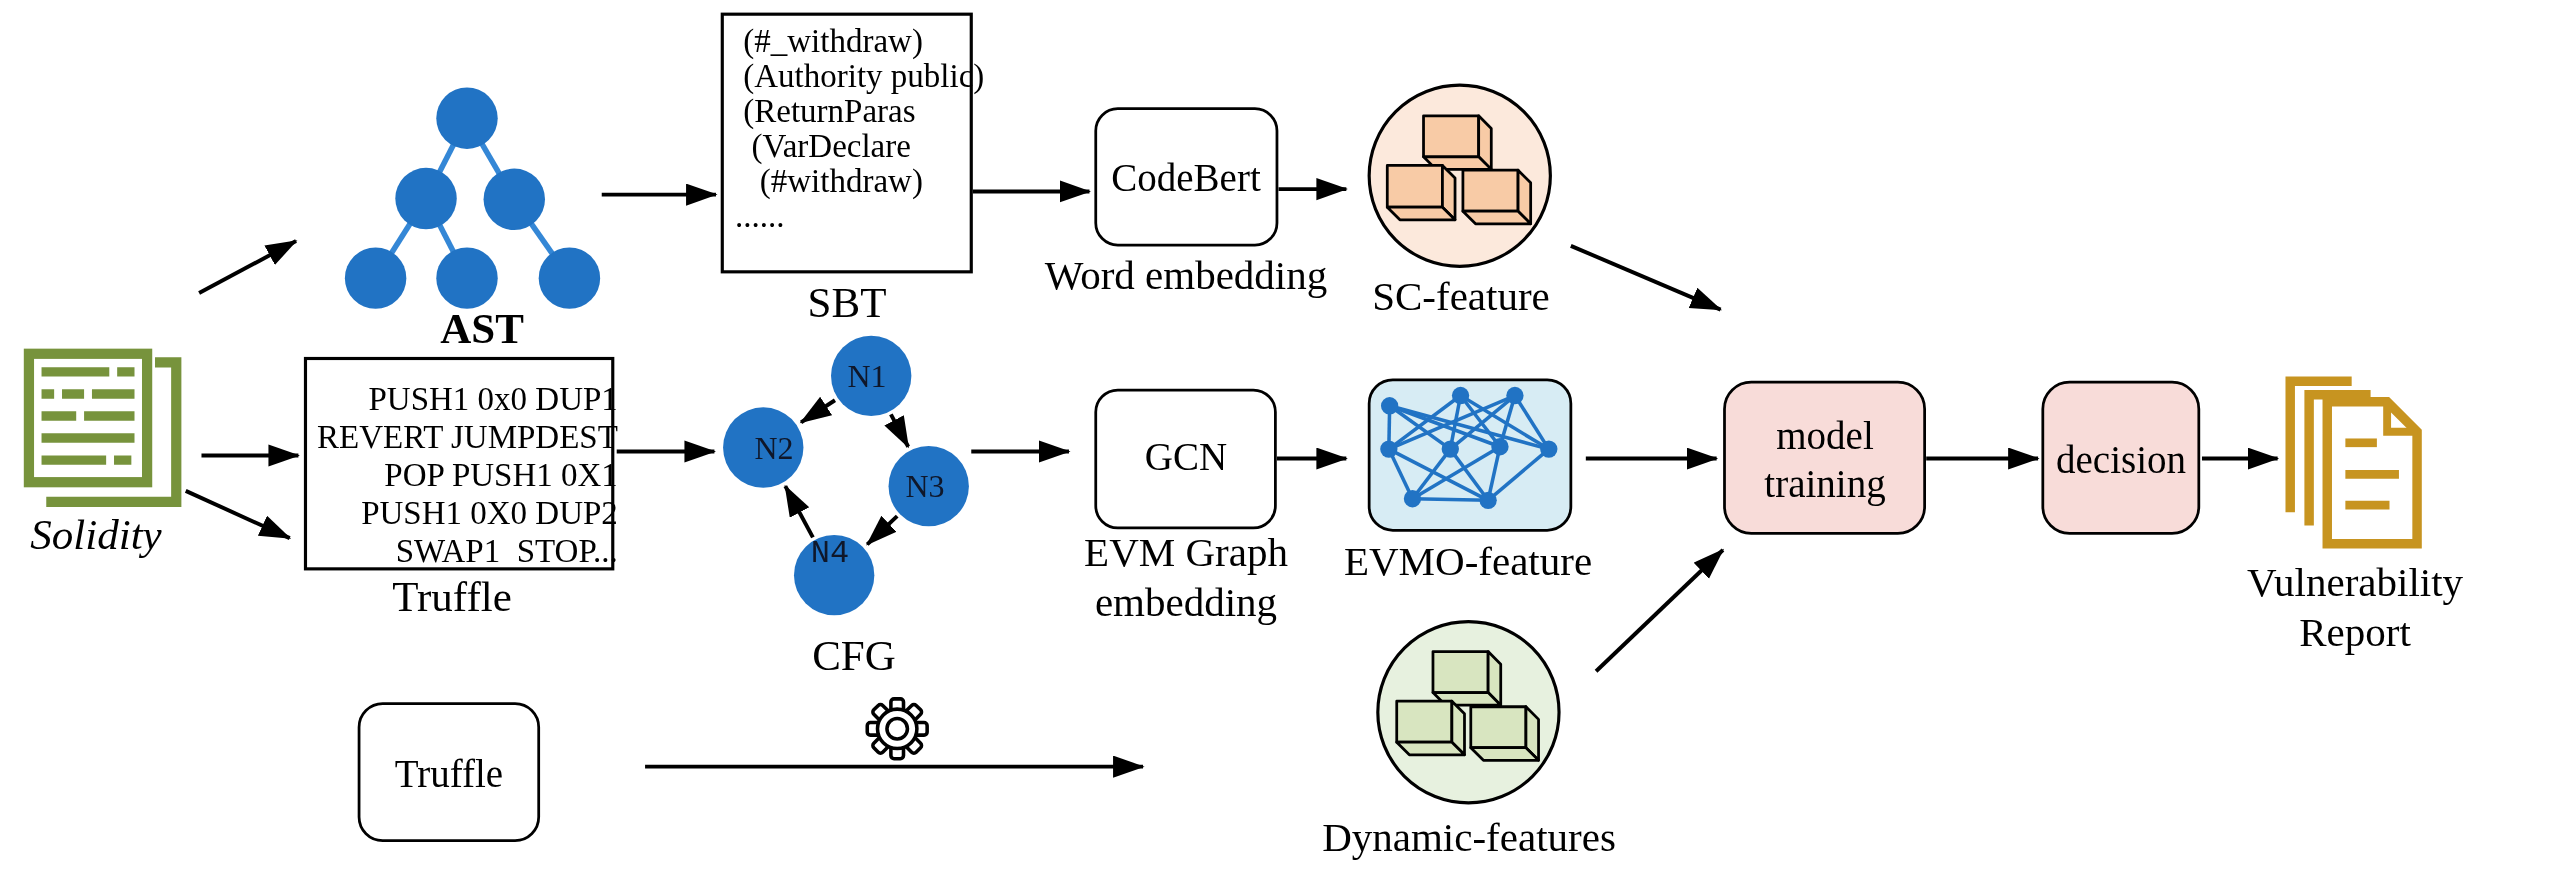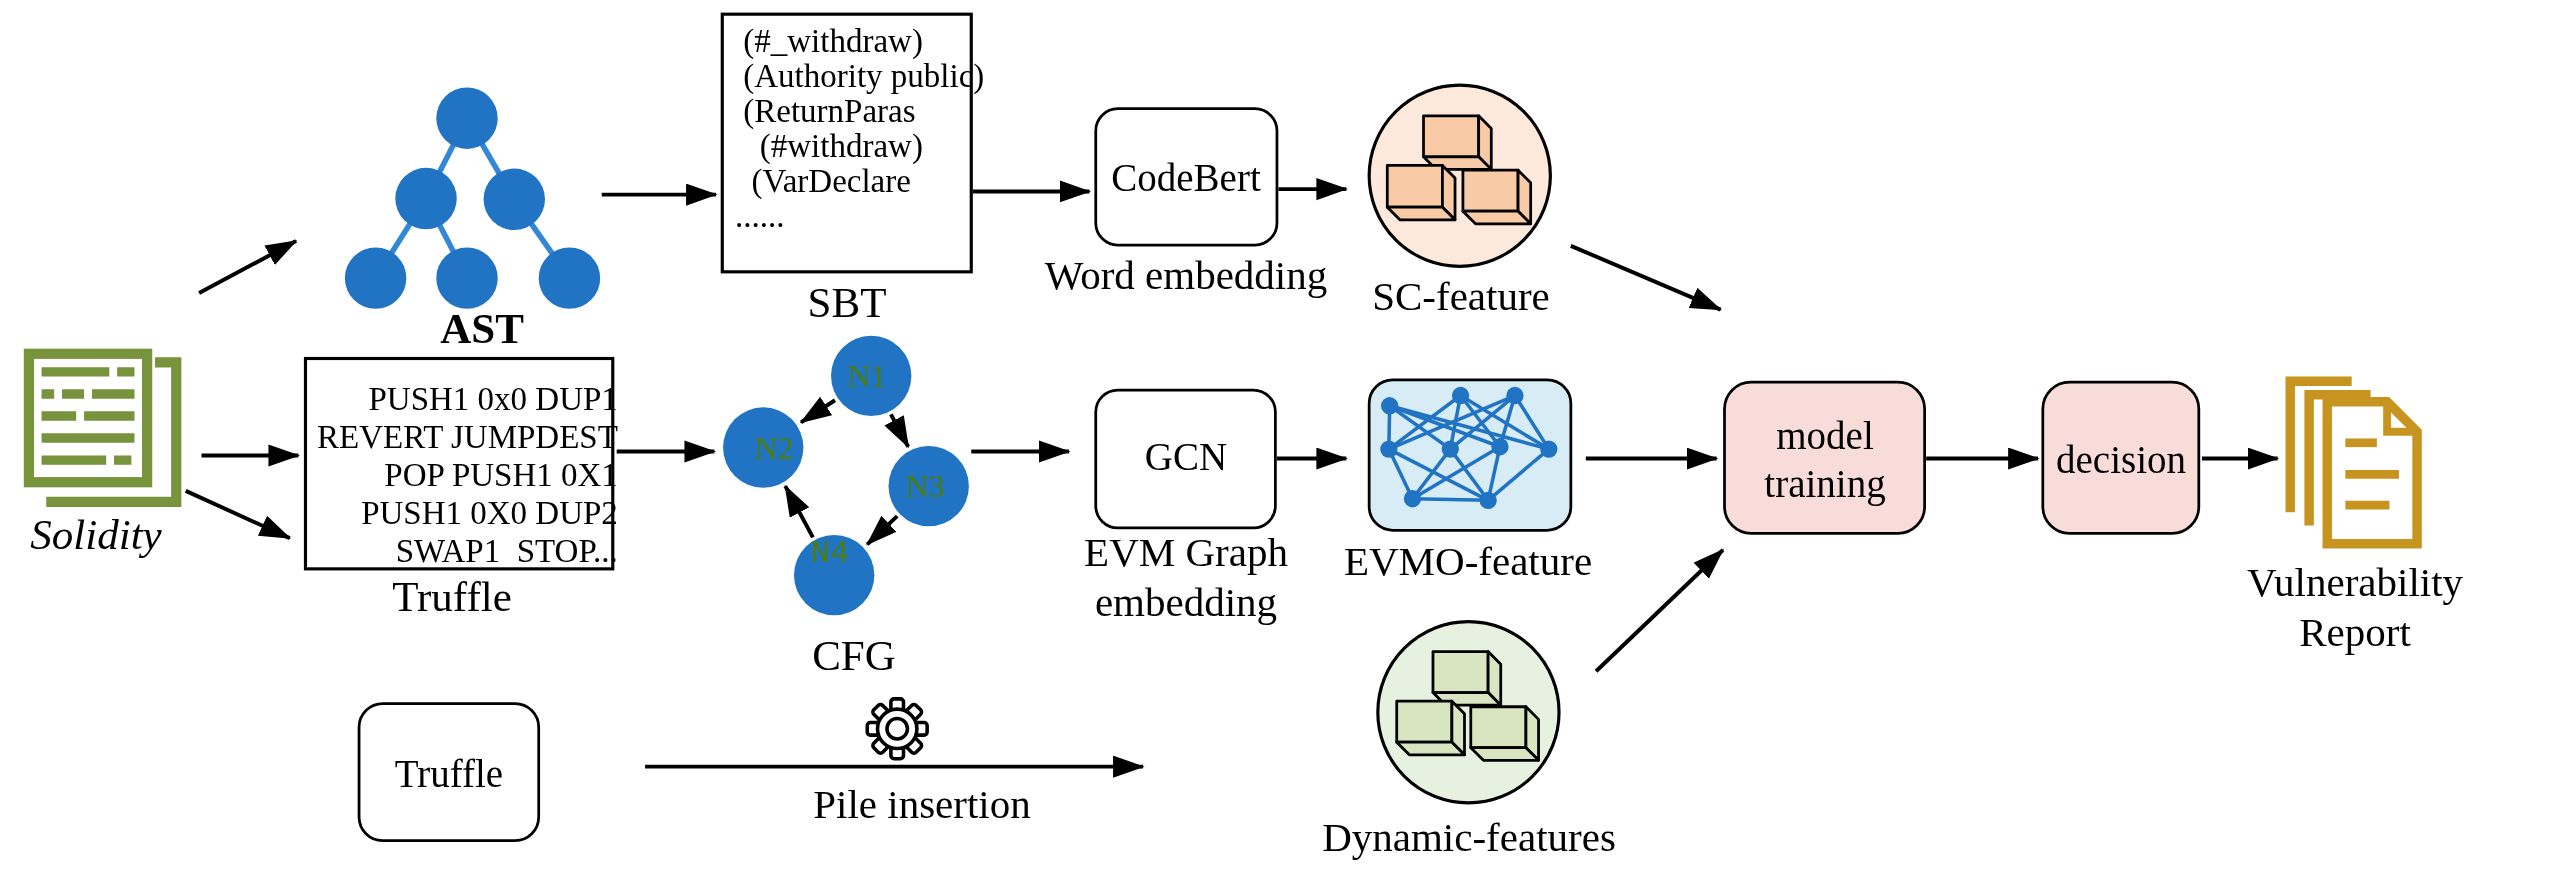--- a/index.html
+++ b/index.html
@@ -6,21 +6,21 @@
   #canvas{position:relative;width:2576px;height:873px;background:#fff;overflow:hidden;
           font-family:"Liberation Serif","DejaVu Serif",serif;color:#000;}
   #gfx{position:absolute;left:0;top:0;}
   .lbl{position:absolute;transform:translate(-50%,-50%);font-size:41px;line-height:1.22;
        text-align:center;white-space:pre-line;}
   .boxlbl{font-size:39px;}
   .code{position:absolute;font-size:33px;}
   .code div{white-space:pre;}
   .sbt-code div{line-height:35px;}
   .op-code div{line-height:38px;}
-  .nlbl{position:absolute;transform:translate(-50%,-50%);color:#4d7c0f;font-size:32px;white-space:nowrap;}
+  .nlbl{position:absolute;transform:translate(-50%,-50%);color:#0f172a;font-size:32px;white-space:nowrap;}
   svg line, svg path, svg rect, svg circle, svg polygon, svg polyline{vector-effect:none;}
 </style>
 </head>
 <body>
 
 <div id="canvas">
 
 <svg id="gfx" width="2576" height="873" viewBox="0 0 3268 1108">
   <defs>
     <marker id="ah" markerUnits="userSpaceOnUse" markerWidth="42" markerHeight="30" refX="38" refY="14" orient="auto">
@@ -236,22 +236,22 @@
 </svg>
 
 <div class="lbl" style="left:96px;top:535px;font-size:43px;font-style:italic;">Solidity</div>
 
 <div class="lbl" style="left:482px;top:329px;font-size:43px;font-weight:bold;">AST</div>
 
 <div class="code sbt-code" style="left:735px;top:24px;">
   <div> (#_withdraw)</div>
   <div> (Authority public)</div>
   <div> (ReturnParas</div>
+  <div>  (VarDeclare</div>
   <div>   (#withdraw)</div>
-  <div>  (VarDeclare</div>
   <div>......</div>
 </div>
 <div class="lbl" style="left:847px;top:303px;font-size:43px;">SBT</div>
 
 <div class="lbl boxlbl" style="left:1186px;top:178px;">CodeBert</div>
 <div class="lbl" style="left:1186px;top:275px;">Word embedding</div>
 
 <div class="lbl" style="left:1461px;top:296px;">SC-feature</div>
 
 <div class="code op-code" style="left:317px;top:380px;text-align:right;">
@@ -270,21 +270,20 @@
 <div class="lbl" style="left:854px;top:656px;font-size:43px;">CFG</div>
 
 <div class="lbl boxlbl" style="left:1186px;top:457px;">GCN</div>
 <div class="lbl" style="left:1186px;top:577px;">EVM Graph
 embedding</div>
 
 <div class="lbl" style="left:1468px;top:561px;">EVMO-feature</div>
 
 <div class="lbl boxlbl" style="left:449px;top:774px;">Truffle</div>
 
-<div class="lbl" style="left:922px;top:804px;">Pile insertion</div>
 
 <div class="lbl" style="left:1469px;top:837px;">Dynamic-features</div>
 
 <div class="lbl boxlbl" style="left:1825px;top:460px;">model
 training</div>
 
 <div class="lbl boxlbl" style="left:2121px;top:460px;">decision</div>
 
 <div class="lbl" style="left:2355px;top:607px;">Vulnerability
 Report</div>

